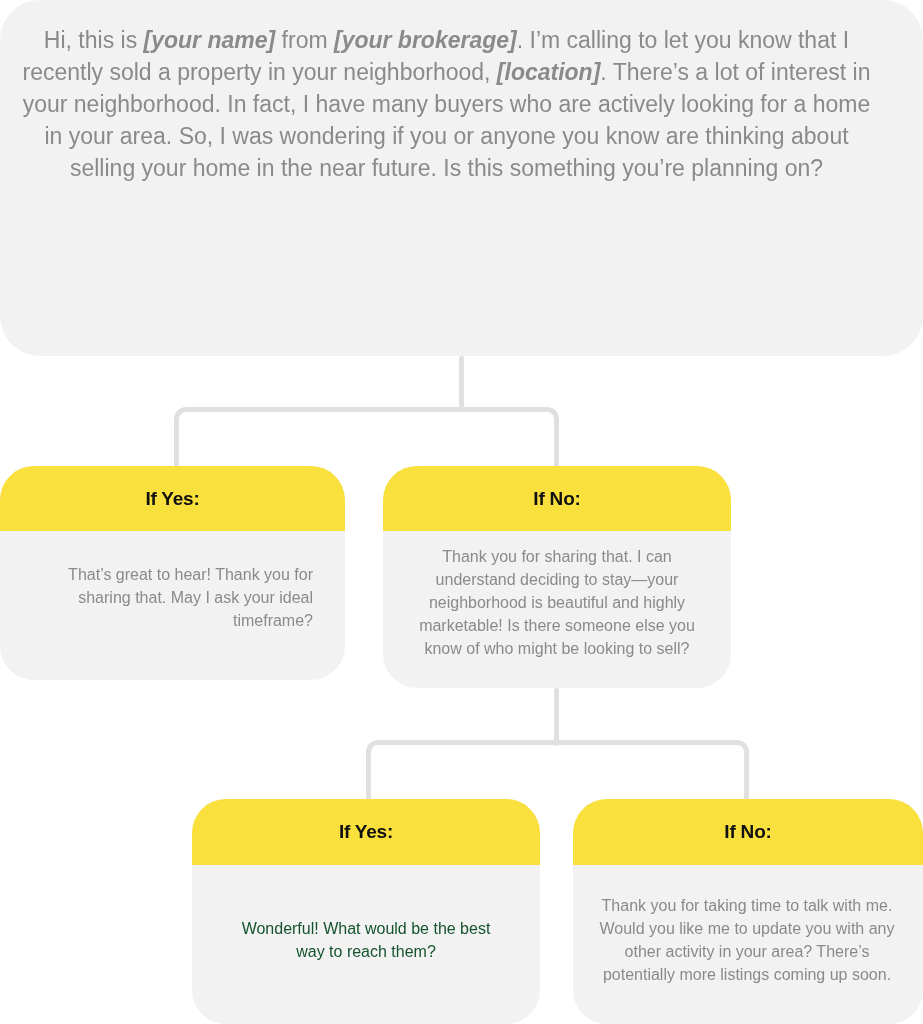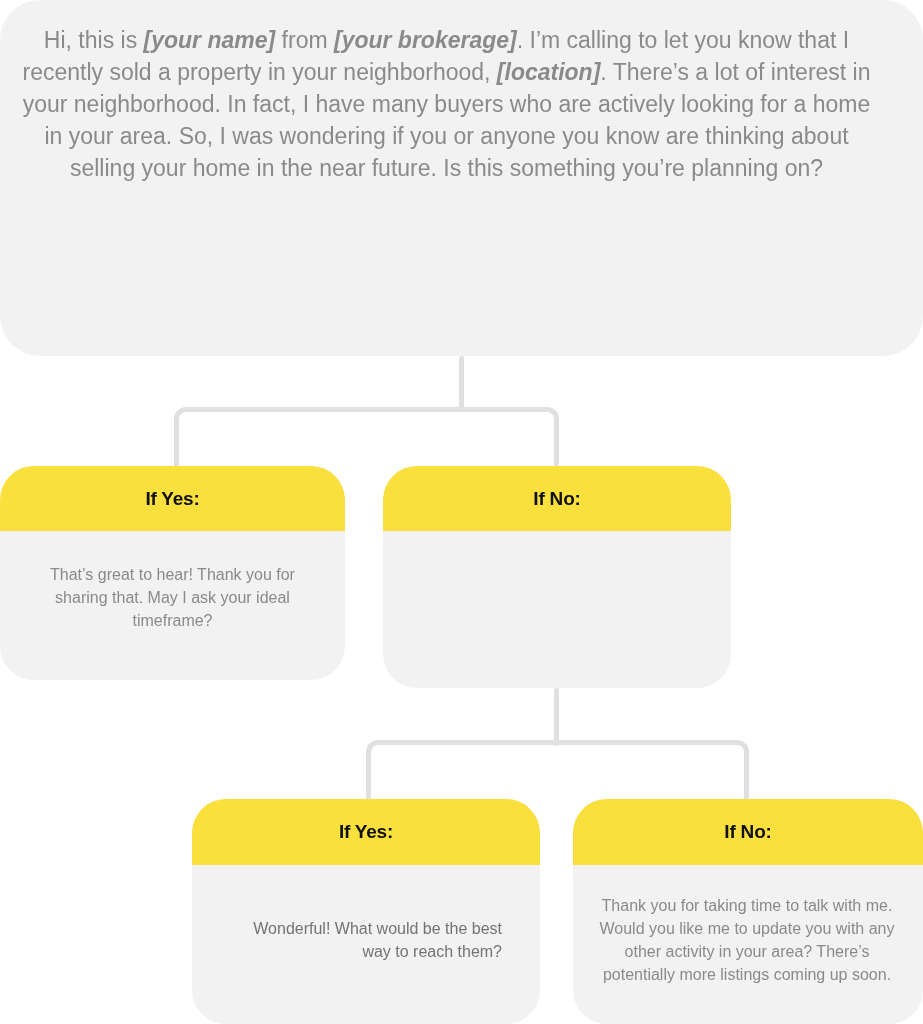--- a/index.html
+++ b/index.html
@@ -163,30 +163,31 @@
   <div class="conn-bracket" style="left: 366px; top: 740px; width: 383px; height: 61px; border-top-color: rgb(224, 224, 224); border-right-color: rgb(224, 224, 224); border-bottom: none; border-left-color: rgb(224, 224, 224);"></div>
 
   <div class="card" id="root-card" style="background: rgb(242, 242, 242);">
     <div class="card-body" style="color: rgb(138, 138, 138);">
       <div class="inner" id="root-script-text"><span>Hi, this is </span><span class="ph">[your name]</span><span> from </span><span class="ph">[your brokerage]</span><span>. I’m calling to let you know that I recently sold a property in your neighborhood, </span><span class="ph">[location]</span><span>. There’s a lot of interest in your neighborhood. In fact, I have many buyers who are actively looking for a home in your area. So, I was wondering if you or anyone you know are thinking about selling your home in the near future. Is this something you’re planning on?</span></div>
     </div>
   </div>
 
   <div class="card l2-card" id="l2-yes" style="background: rgb(242, 242, 242);">
     <div class="card-header" style="background: rgb(250, 224, 60); color: rgb(17, 17, 17);">If Yes:</div>
-    <div class="card-body" style="color: rgb(138, 138, 138);">That’s great to hear! Thank you for sharing that. May I ask your ideal timeframe?</div>
+    <div class="card-body" style="color: rgb(138, 138, 138); text-align: right;">That’s great to hear! Thank you for sharing that. May I ask your ideal timeframe?</div>
   </div>
 
   <div class="card l2-card" id="l2-no" style="background: rgb(242, 242, 242);">
     <div class="card-header" style="background: rgb(250, 224, 60); color: rgb(17, 17, 17);">If No:</div>
+    <div class="card-body" style="color: rgb(138, 138, 138);">Thank you for sharing that. I can understand deciding to stay—your neighborhood is beautiful and highly marketable! Is there someone else you know of who might be looking to sell?</div>
   </div>
 
   <div class="card l3-card" id="l3-yes" style="background: rgb(242, 242, 242);">
     <div class="card-header" style="background: rgb(250, 224, 60); color: rgb(17, 17, 17);">If Yes:</div>
-    <div class="card-body" style="color: #737373; text-align: right;">Wonderful! What would be the best way to reach them?</div>
+    <div class="card-body" style="color: #14532d;">Wonderful! What would be the best way to reach them?</div>
   </div>
 
   <div class="card l3-card" id="l3-no" style="background: rgb(242, 242, 242);">
     <div class="card-header" style="background: rgb(250, 224, 60); color: rgb(17, 17, 17);">If No:</div>
     <div class="card-body" style="color: rgb(138, 138, 138);">Thank you for taking time to talk with me. Would you like me to update you with any other activity in your area? There’s potentially more listings coming up soon.</div>
   </div>
 
 </div>
 
 </body></html>

